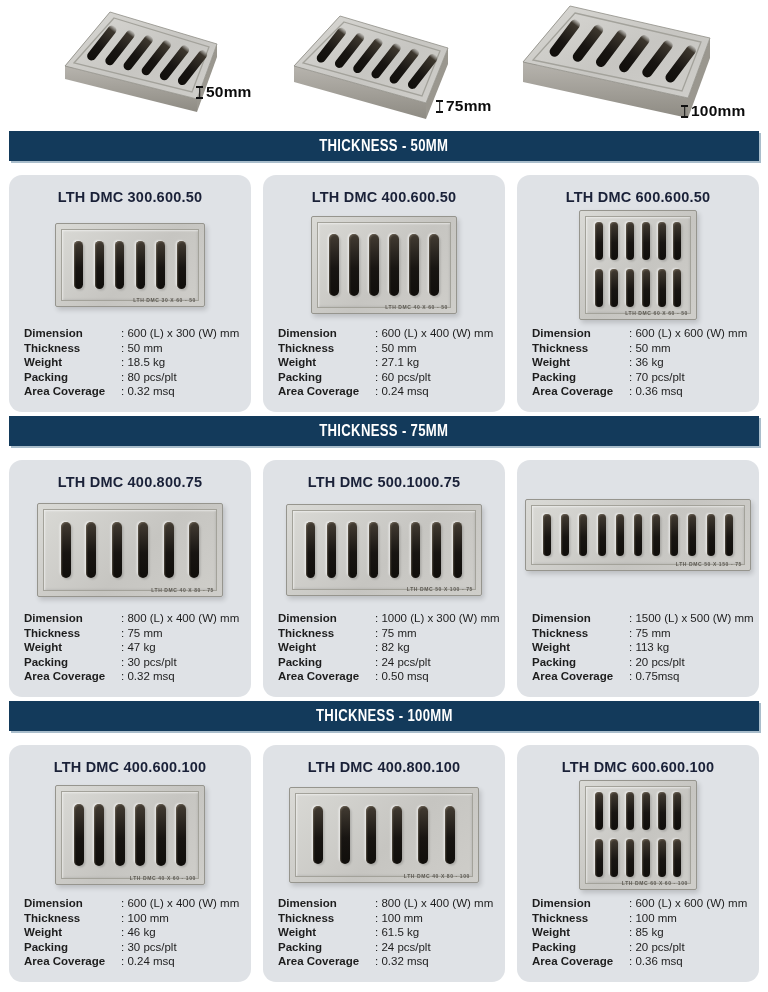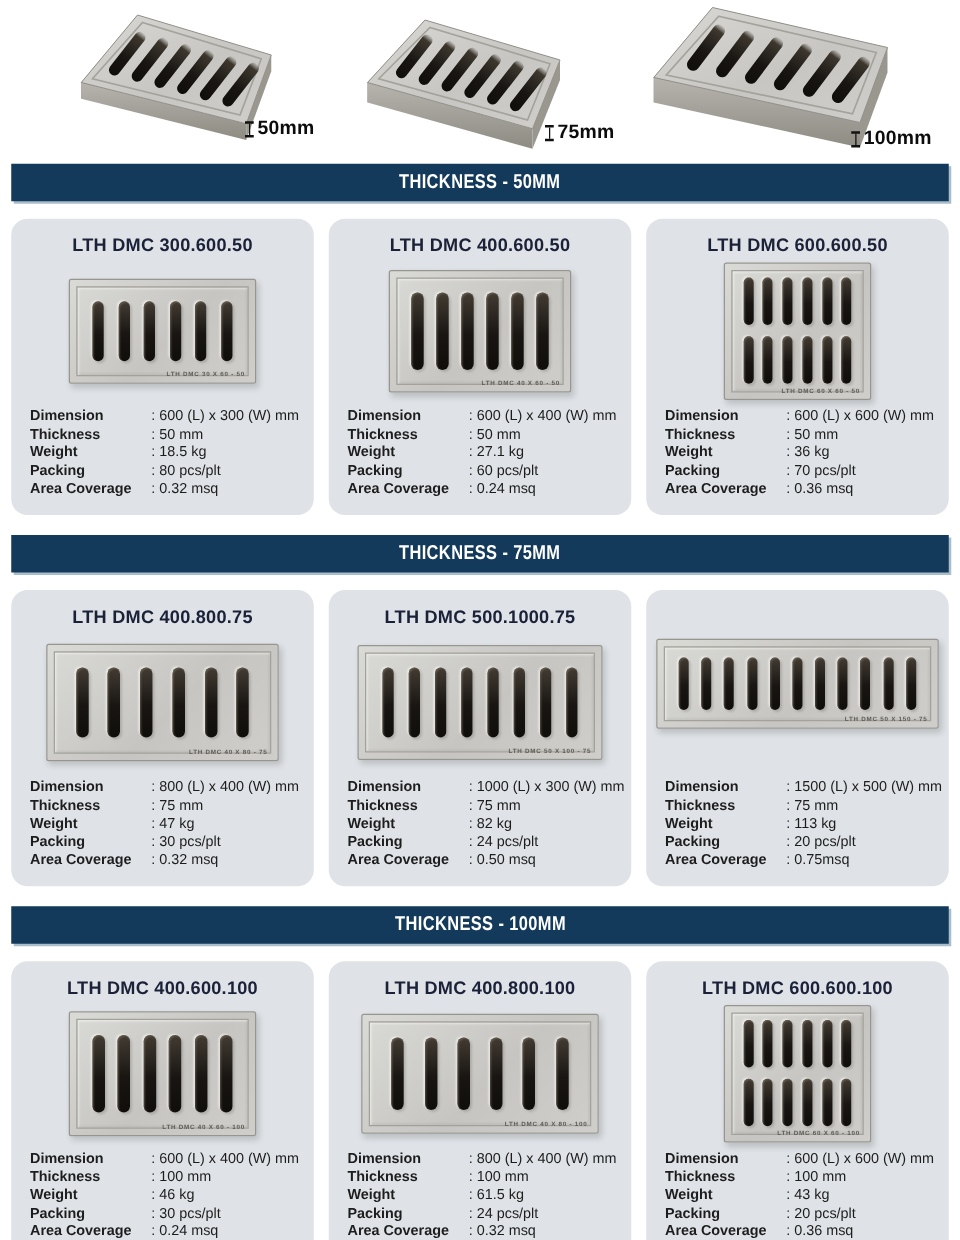--- a/index.html
+++ b/index.html
@@ -16,21 +16,21 @@
   .thick-label{position:absolute;display:flex;align-items:center;font-weight:700;font-size:15.5px;color:#0c0c0c;letter-spacing:.2px}
   .ibeam{display:inline-block;width:7px;height:13px;border-top:2px solid #111;border-bottom:2px solid #111;position:relative;margin-right:3px}
   .ibeam::before{content:"";position:absolute;left:50%;top:0;bottom:0;width:1.6px;background:#111;transform:translateX(-50%)}
 
   
   .sec-header{margin:0 9px 10px;height:30px;background:var(--header-bg);
     box-shadow:2px 2px 0 var(--header-edge);display:flex;align-items:center;justify-content:center}
   .sec-header span{color:#fff;font-weight:700;font-size:16px;letter-spacing:.4px;display:inline-block;transform:scaleX(.82)}
 
   
-  .cards-row{display:flex;gap:12px;padding:4px 9px;margin-bottom:12px}
+  .cards-row{display:flex;gap:12px;padding:4px 9px;}
   .card{background:var(--card-bg);border-radius:13px;width:242px;height:237px;display:flex;flex-direction:column}
   .card-title{text-align:center;margin-top:14px;font-size:14.5px;font-weight:700;color:var(--title-color);letter-spacing:.2px}
   .card-image{flex:1;display:flex;align-items:center;justify-content:center}
   .card-specs{padding:2px 10px 13px 15px;font-size:11.5px;line-height:14.6px;color:var(--text-color)}
   .spec-row{display:flex}
   .spec-label{width:97px;flex-shrink:0;font-weight:700}
   .spec-value{font-weight:500;white-space:nowrap}
 
   
   .grate{position:relative;background:linear-gradient(135deg,#dadad6,#c6c5c1 55%,#cfceca);
@@ -106,21 +106,21 @@
     <g fill="url(#gSlot)">
       <rect x="61.8" y="16.1" width="10" height="44" rx="5" transform="rotate(37 66.8 38.1)"></rect>
       <rect x="85" y="21.2" width="10" height="44" rx="5" transform="rotate(37 90 43.2)"></rect>
       <rect x="108.2" y="26.4" width="10" height="44" rx="5" transform="rotate(37 113.2 48.4)"></rect>
       <rect x="131.3" y="31.6" width="10" height="44" rx="5" transform="rotate(37 136.3 53.6)"></rect>
       <rect x="154.5" y="36.8" width="10" height="44" rx="5" transform="rotate(37 159.5 58.8)"></rect>
       <rect x="177.7" y="41.9" width="10" height="44" rx="5" transform="rotate(37 182.7 63.9)"></rect>
     </g>
   </svg>
 
-  <div class="thick-label" style="left:196px;top:94px">
+  <div class="thick-label" style="left:196px;top:83px">
     <span class="ibeam"></span>
     <span>50mm</span>
   </div>
   <div class="thick-label" style="left:436px;top:97px">
     <span class="ibeam"></span>
     <span>75mm</span>
   </div>
   <div class="thick-label" style="left:681px;top:102px">
     <span class="ibeam"></span>
     <span>100mm</span>
@@ -519,21 +519,21 @@
             <div class="spec-row">
         <span class="spec-label">Dimension</span>
         <span class="spec-value">: 600 (L) x 600 (W) mm</span>
       </div>
             <div class="spec-row">
         <span class="spec-label">Thickness</span>
         <span class="spec-value">: 100 mm</span>
       </div>
             <div class="spec-row">
         <span class="spec-label">Weight</span>
-        <span class="spec-value">: 43 kg</span>
+        <span class="spec-value">: 85 kg</span>
       </div>
             <div class="spec-row">
         <span class="spec-label">Packing</span>
         <span class="spec-value">: 20 pcs/plt</span>
       </div>
             <div class="spec-row">
         <span class="spec-label">Area Coverage</span>
         <span class="spec-value">: 0.36 msq</span>
       </div>
           </div>

